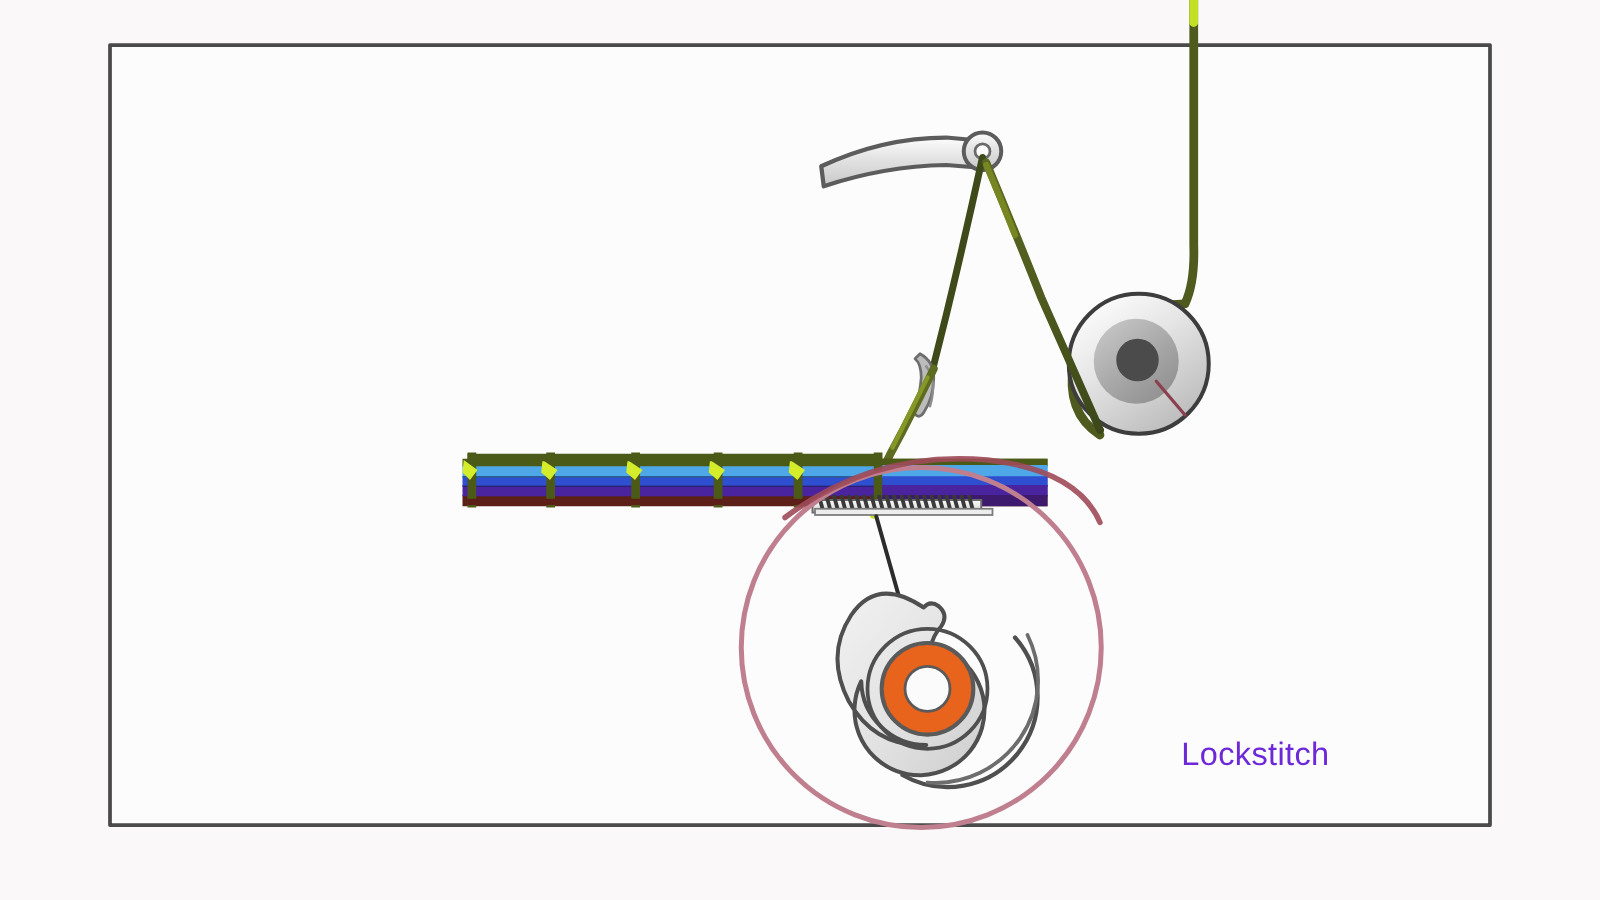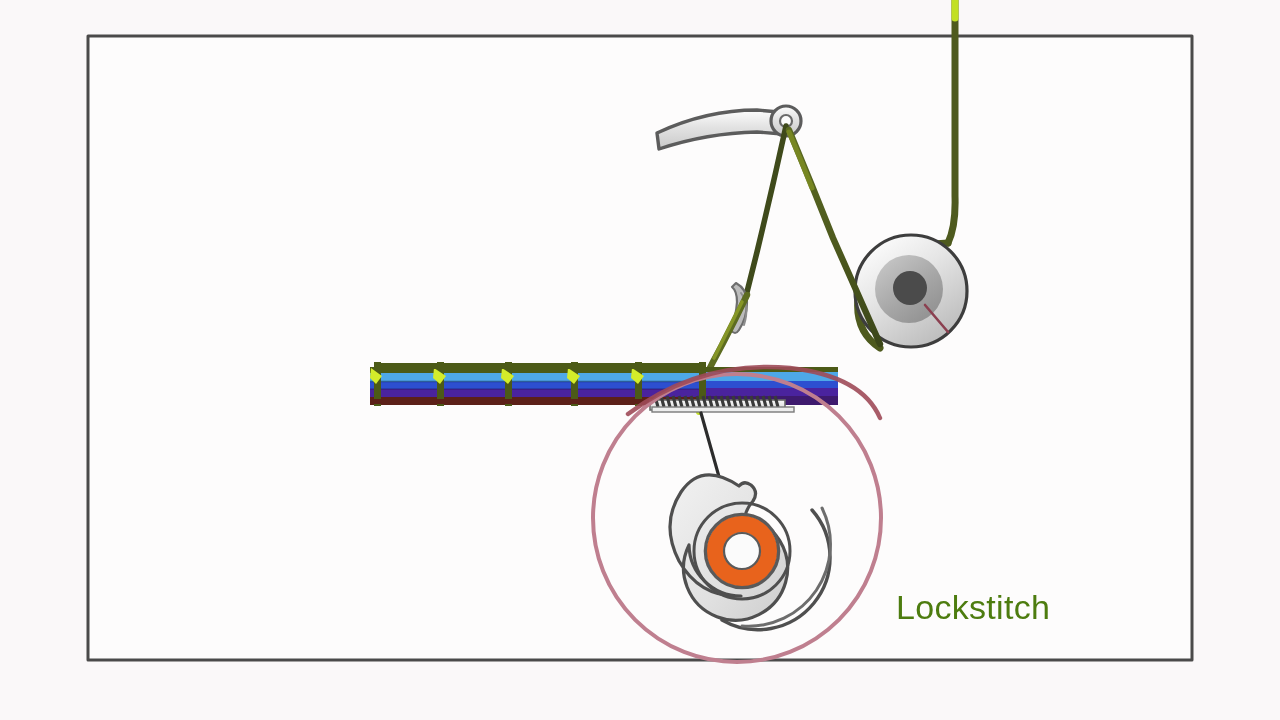--- a/index.html
+++ b/index.html
@@ -16,26 +16,26 @@
     font-family: "Liberation Sans", sans-serif;
   }
   #scene {
     position: absolute;
     inset: 0;
     width: 1280px;
     height: 720px;
   }
   #caption {
     position: absolute;
-    left: 896px;
+    left: 945px;
     top: 588px;
     font-family: "Liberation Sans", sans-serif;
-    font-size: 34px;
+    font-size: 26px;
     font-weight: 400;
-    color: #4d7c0f;
+    color: #6d28d9;
     letter-spacing: 0.3px;
     white-space: nowrap;
     user-select: none;
   }
 </style>
 </head>
 <body>
 
 <div id="stage">
 

